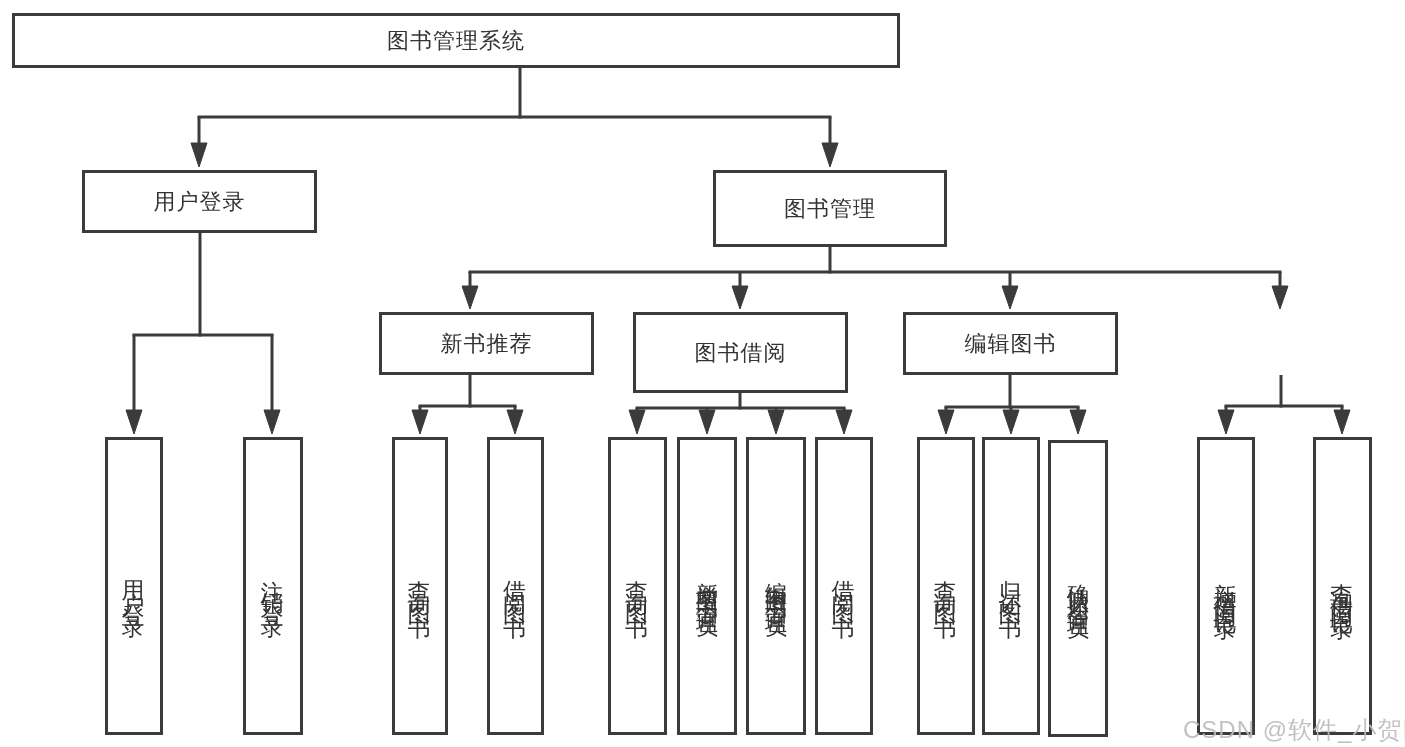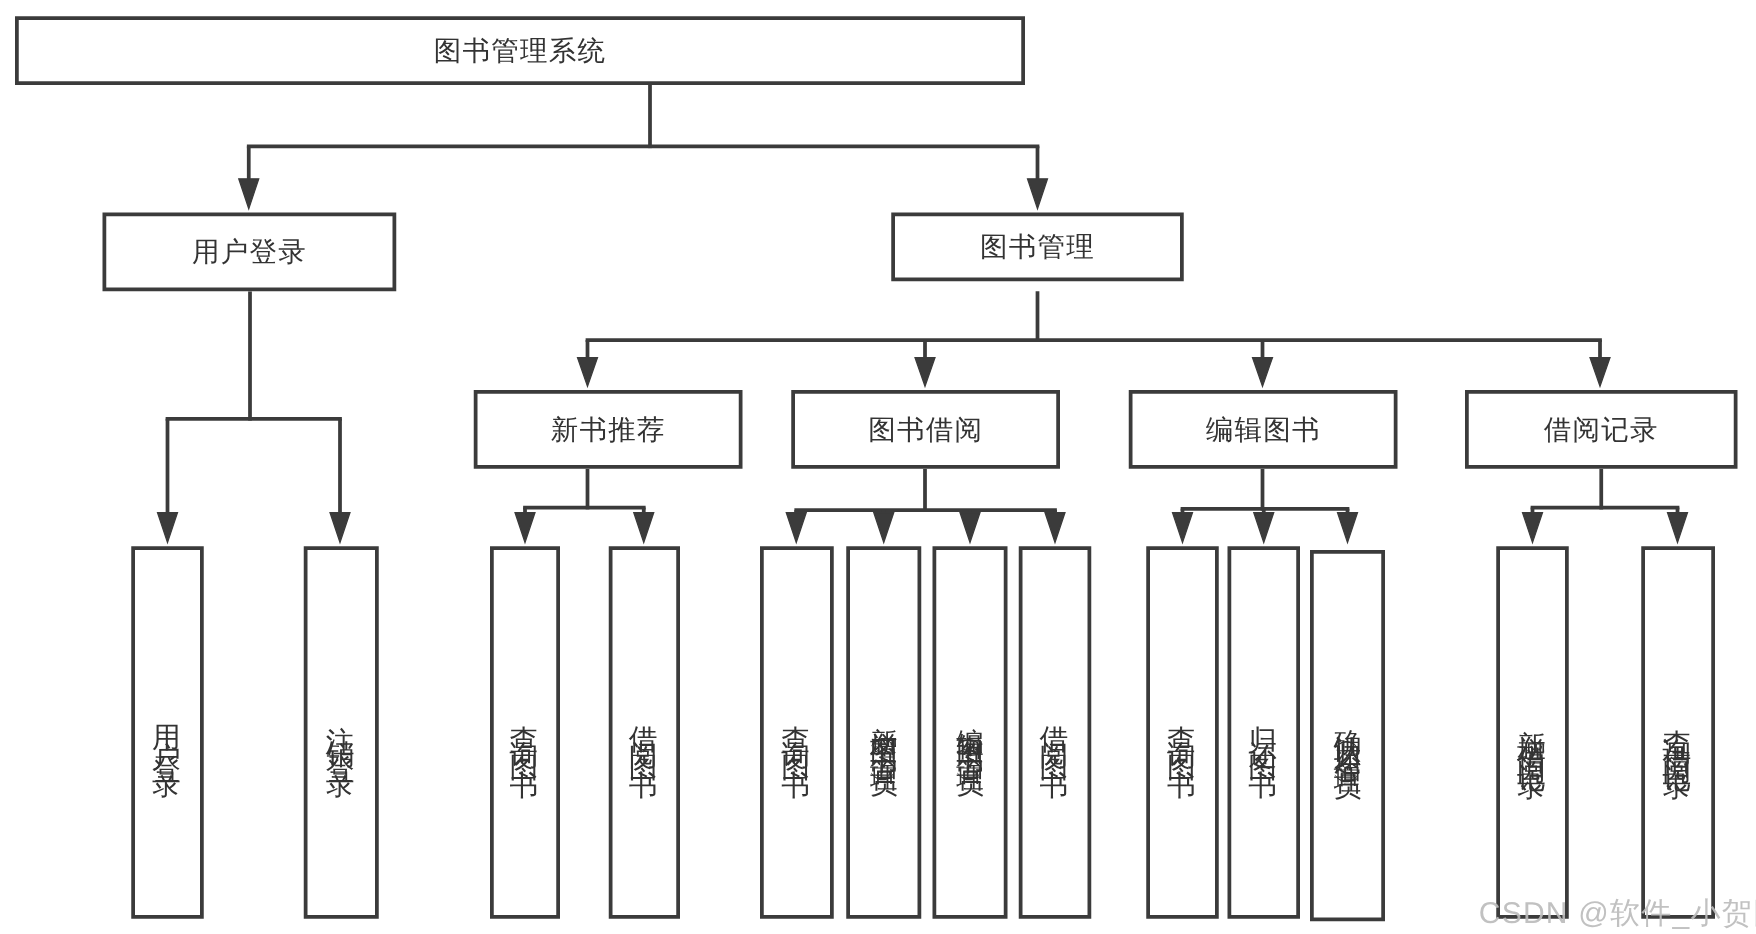--- a/index.html
+++ b/index.html
@@ -133,47 +133,44 @@
     <g>
       <line x1="1281" y1="375" x2="1281" y2="407.5"></line>
       <line x1="1224.5" y1="406" x2="1343.5" y2="406"></line>
       <line x1="1226" y1="406" x2="1226" y2="412"></line>
       <polygon points="1218,410 1234,410 1226,434"></polygon>
       <line x1="1342" y1="406" x2="1342" y2="412"></line>
       <polygon points="1334,410 1350,410 1342,434"></polygon>
     </g>
   </svg>
 
-  <div class="node hbox" style="left:12px; top:13px; width:808px; height:55px;">
+  <div class="node hbox" style="left:12px; top:13px; width:888px; height:55px;">
     <span>图书管理系统</span>
   </div>
 
   <div class="node hbox" style="left:82px; top:170px; width:235px; height:63px;">
     <span>用户登录</span>
   </div>
 
-  <div class="node hbox" style="left:713px; top:170px; width:234px; height:55px;">
+  <div class="node hbox" style="left:713px; top:170px; width:234px; height:77px;">
     <span>图书管理</span>
   </div>
 
   <div class="node hbox" style="left:379px; top:312px; width:215px; height:63px;">
     <span>新书推荐</span>
   </div>
 
-  <div class="node hbox" style="left:633px; top:312px; width:215px; height:63px;">
+  <div class="node hbox" style="left:633px; top:312px; width:215px; height:81px;">
     <span>图书借阅</span>
   </div>
 
   <div class="node hbox" style="left:903px; top:312px; width:215px; height:63px;">
     <span>编辑图书</span>
   </div>
 
-  <div class="node hbox" style="left:1172px; top:312px; width:218px; height:63px;">
-    <span>借阅记录</span>
-  </div>
 
   <div class="node vbox v4" style="left:105px; top:437px; width:58px; height:298px;">
     <span>用户登录</span>
   </div>
 
   <div class="node vbox v4" style="left:243px; top:437px; width:60px; height:298px;">
     <span>注销登录</span>
   </div>
 
   <div class="node vbox v4" style="left:392px; top:437px; width:56px; height:298px;">

